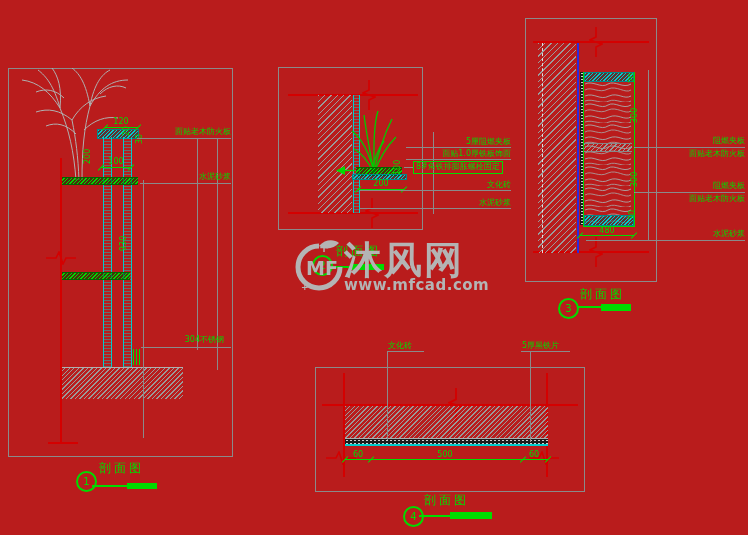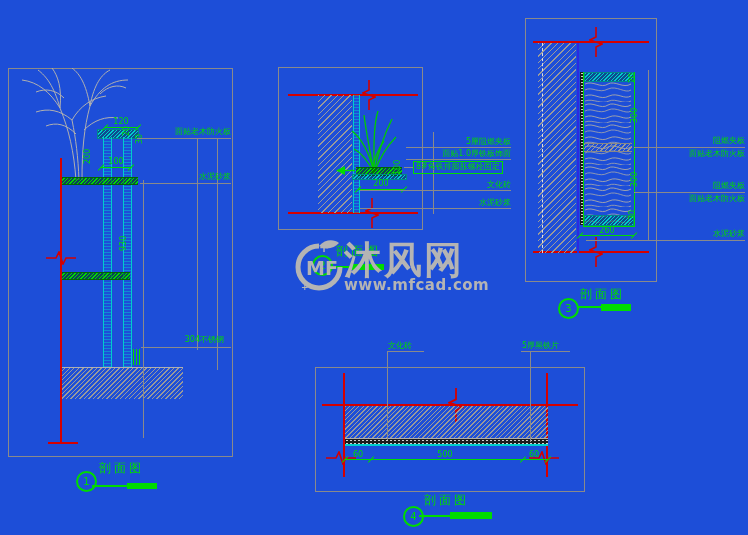--- a/index.html
+++ b/index.html
@@ -1,16 +1,16 @@
 <!DOCTYPE html>
 <html style="--green: #00dc00; --red: #d40000; --cyan: #00cccc; --blue: #2a2ae0; --wm: #b4b4b4;"><head>
 <meta charset="utf-8">
 <style>
   html,body{margin:0;padding:0;background:#000;}
-  .stage{position:relative;width:748px;height:535px;background:#1d4ed8;overflow:hidden;
+  .stage{position:relative;width:748px;height:535px;background:#b91c1c;overflow:hidden;
          font-family:"DejaVu Sans","Liberation Sans",sans-serif;}
   .abs{position:absolute;}
   .frame{position:absolute;border:1px solid #8a8a8a;}
   .txt{position:absolute;font-size:8px;line-height:1.15;color:var(--green);white-space:nowrap;}
   .vtxt{position:absolute;font-size:8px;line-height:1;color:var(--green);white-space:nowrap;
         transform:rotate(-90deg);transform-origin:0 100%;}
   .hline{position:absolute;height:1px;background:#8a8a8a;}
   .vline{position:absolute;width:1px;background:#8a8a8a;}
   .gline{position:absolute;background:var(--green);}
   .redl{position:absolute;background:var(--red);}
@@ -188,21 +188,21 @@
   <div class="hatch-cyan" style="left:584px;top:72px;width:48px;height:8px;"></div>
   <div class="hatch-dense" style="left:584px;top:143px;width:48px;height:7px;border-top:1px solid #888;border-bottom:1px solid #888;"></div>
   <div class="hatch-cyan" style="left:584px;top:215px;width:48px;height:9px;"></div>
 
   <div class="vline" style="left:648px;top:70px;height:170px;"></div>
   <div class="vtxt" style="left:637px;top:75px;">20</div>
   <div class="vtxt" style="left:639px;top:115px;">300</div>
   <div class="vtxt" style="left:639px;top:179px;">300</div>
   <div class="vtxt" style="left:637px;top:212px;">30</div>
 
-  <div class="txt" style="left:589px;top:226px;width:36px;text-align:center;">260</div>
+  <div class="txt" style="left:589px;top:226px;width:36px;text-align:center;">480</div>
   <div class="gline" style="left:580px;top:235px;width:54px;height:1px;"></div>
   <div class="tk" style="left:576px;top:235px;"></div>
   <div class="tk" style="left:630px;top:235px;"></div>
 
   <div class="lab" style="left:678px;top:137px;width:67px;">阻燃夹板</div>
   <div class="hline" style="left:634px;top:147px;width:111px;"></div>
   <div class="lab" style="left:664px;top:150px;width:81px;">面贴老木防火板</div>
   <div class="lab" style="left:678px;top:182px;width:67px;">阻燃夹板</div>
   <div class="hline" style="left:634px;top:192px;width:111px;"></div>
   <div class="lab" style="left:664px;top:195px;width:81px;">面贴老木防火板</div>

